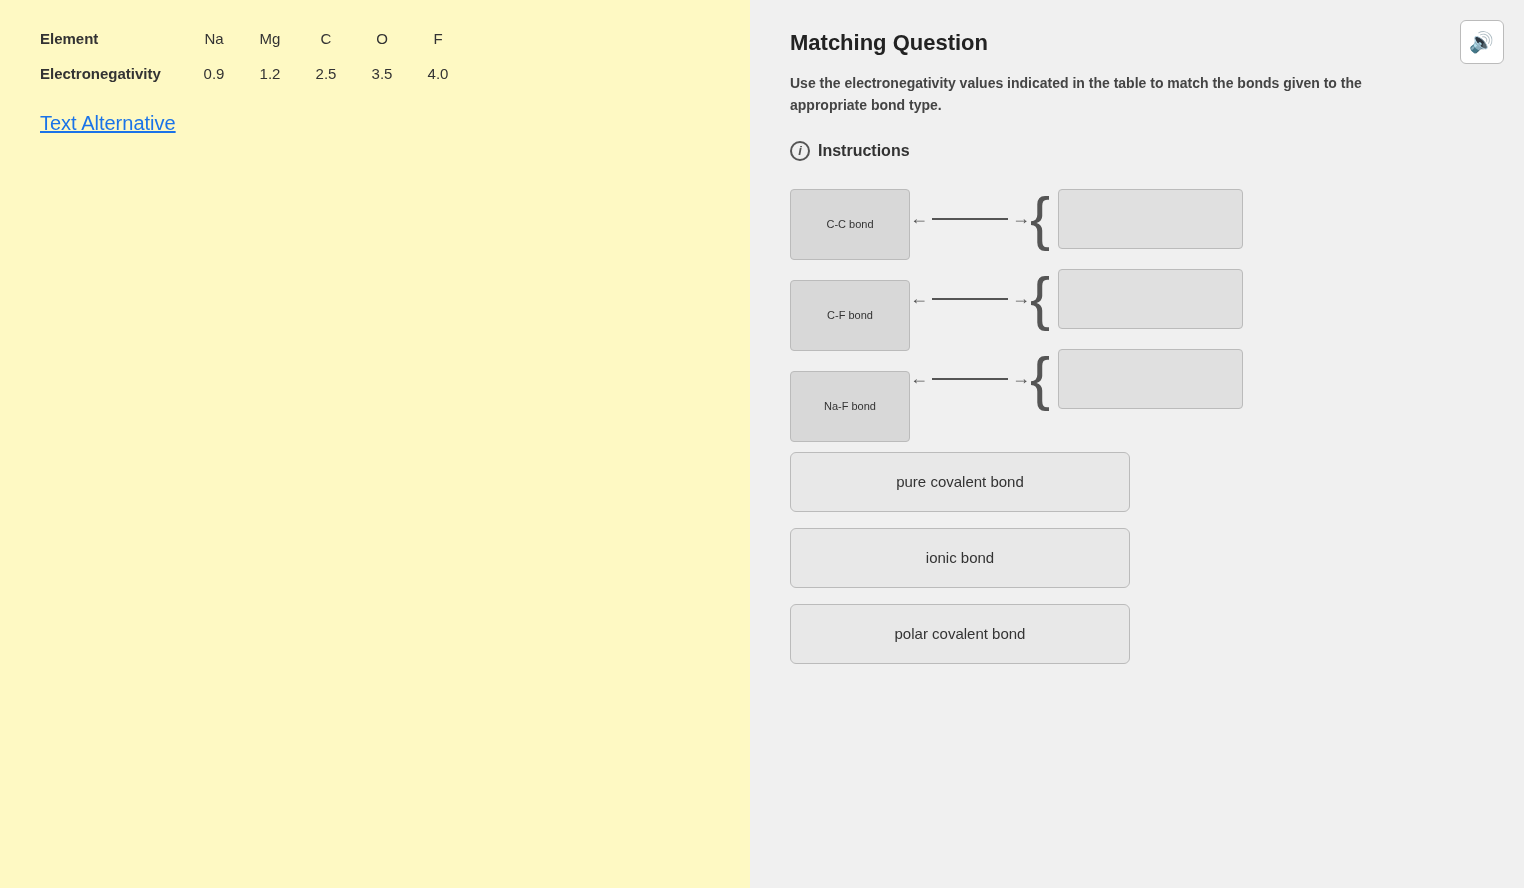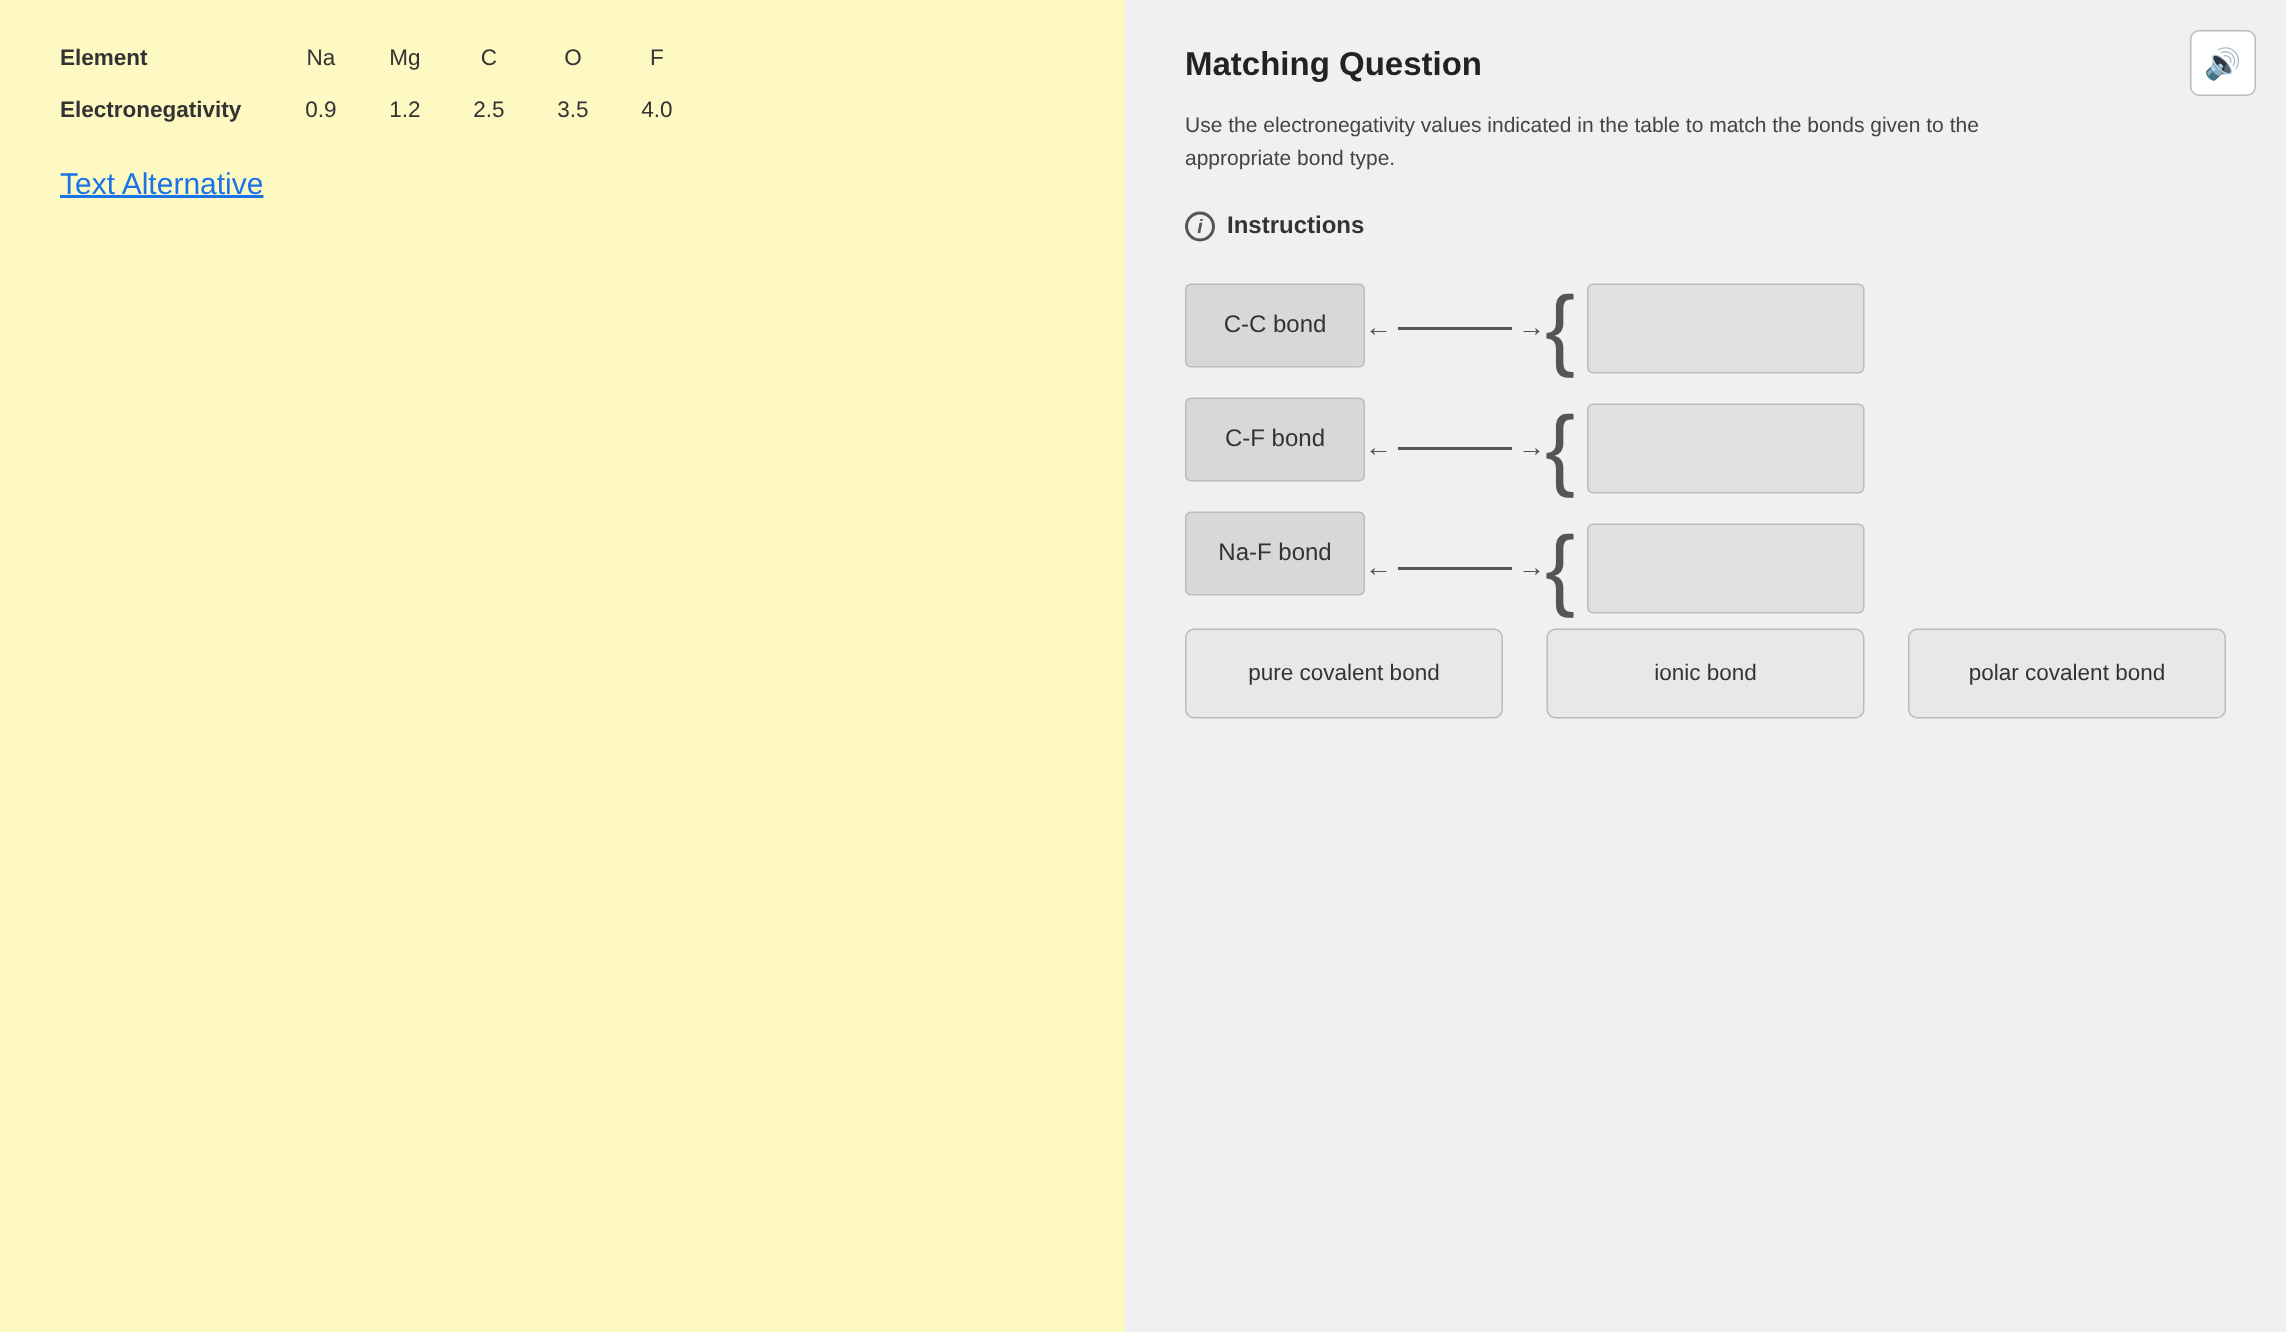--- a/index.html
+++ b/index.html
@@ -80,20 +80,21 @@
       color: #222;
       margin-bottom: 16px;
     }
 
     .question-desc {
       font-size: 14px;
       color: #444;
       line-height: 1.6;
       margin-bottom: 24px;
       max-width: 600px;
+      font-weight: bold;
     }
 
     .instructions-row {
       display: flex;
       align-items: center;
       gap: 8px;
       margin-bottom: 28px;
     }
 
     .info-icon {
@@ -118,28 +119,28 @@
     }
 
     .bond-labels-col {
       display: flex;
       flex-direction: column;
       gap: 20px;
     }
 
     .bond-box {
       width: 120px;
-      height: 56px;
+      height: 71px;
       background-color: #d8d8d8;
       border: 1px solid #bbb;
       border-radius: 4px;
       display: flex;
       align-items: center;
       justify-content: center;
-      font-size: 16px;
+      font-size: 11px;
       color: #333;
       font-weight: 500;
       text-align: right;
     }
 
     .arrows-col {
       display: flex;
       flex-direction: column;
       gap: 20px;
       align-items: center;
@@ -204,22 +205,22 @@
     .drop-zone {
       width: 185px;
       height: 60px;
       background-color: #e0e0e0;
       border: 1px solid #bbb;
       border-radius: 4px;
     }
 
     .draggable-answers {
       display: flex;
-      flex-direction: row;
-      gap: 29px;
+      flex-direction: column;
+      gap: 16px;
       margin-top: 10px;
     }
 
     .answer-box {
       width: 340px;
       height: 60px;
       background-color: #e8e8e8;
       border: 1px solid #bbb;
       border-radius: 6px;
       display: flex;

